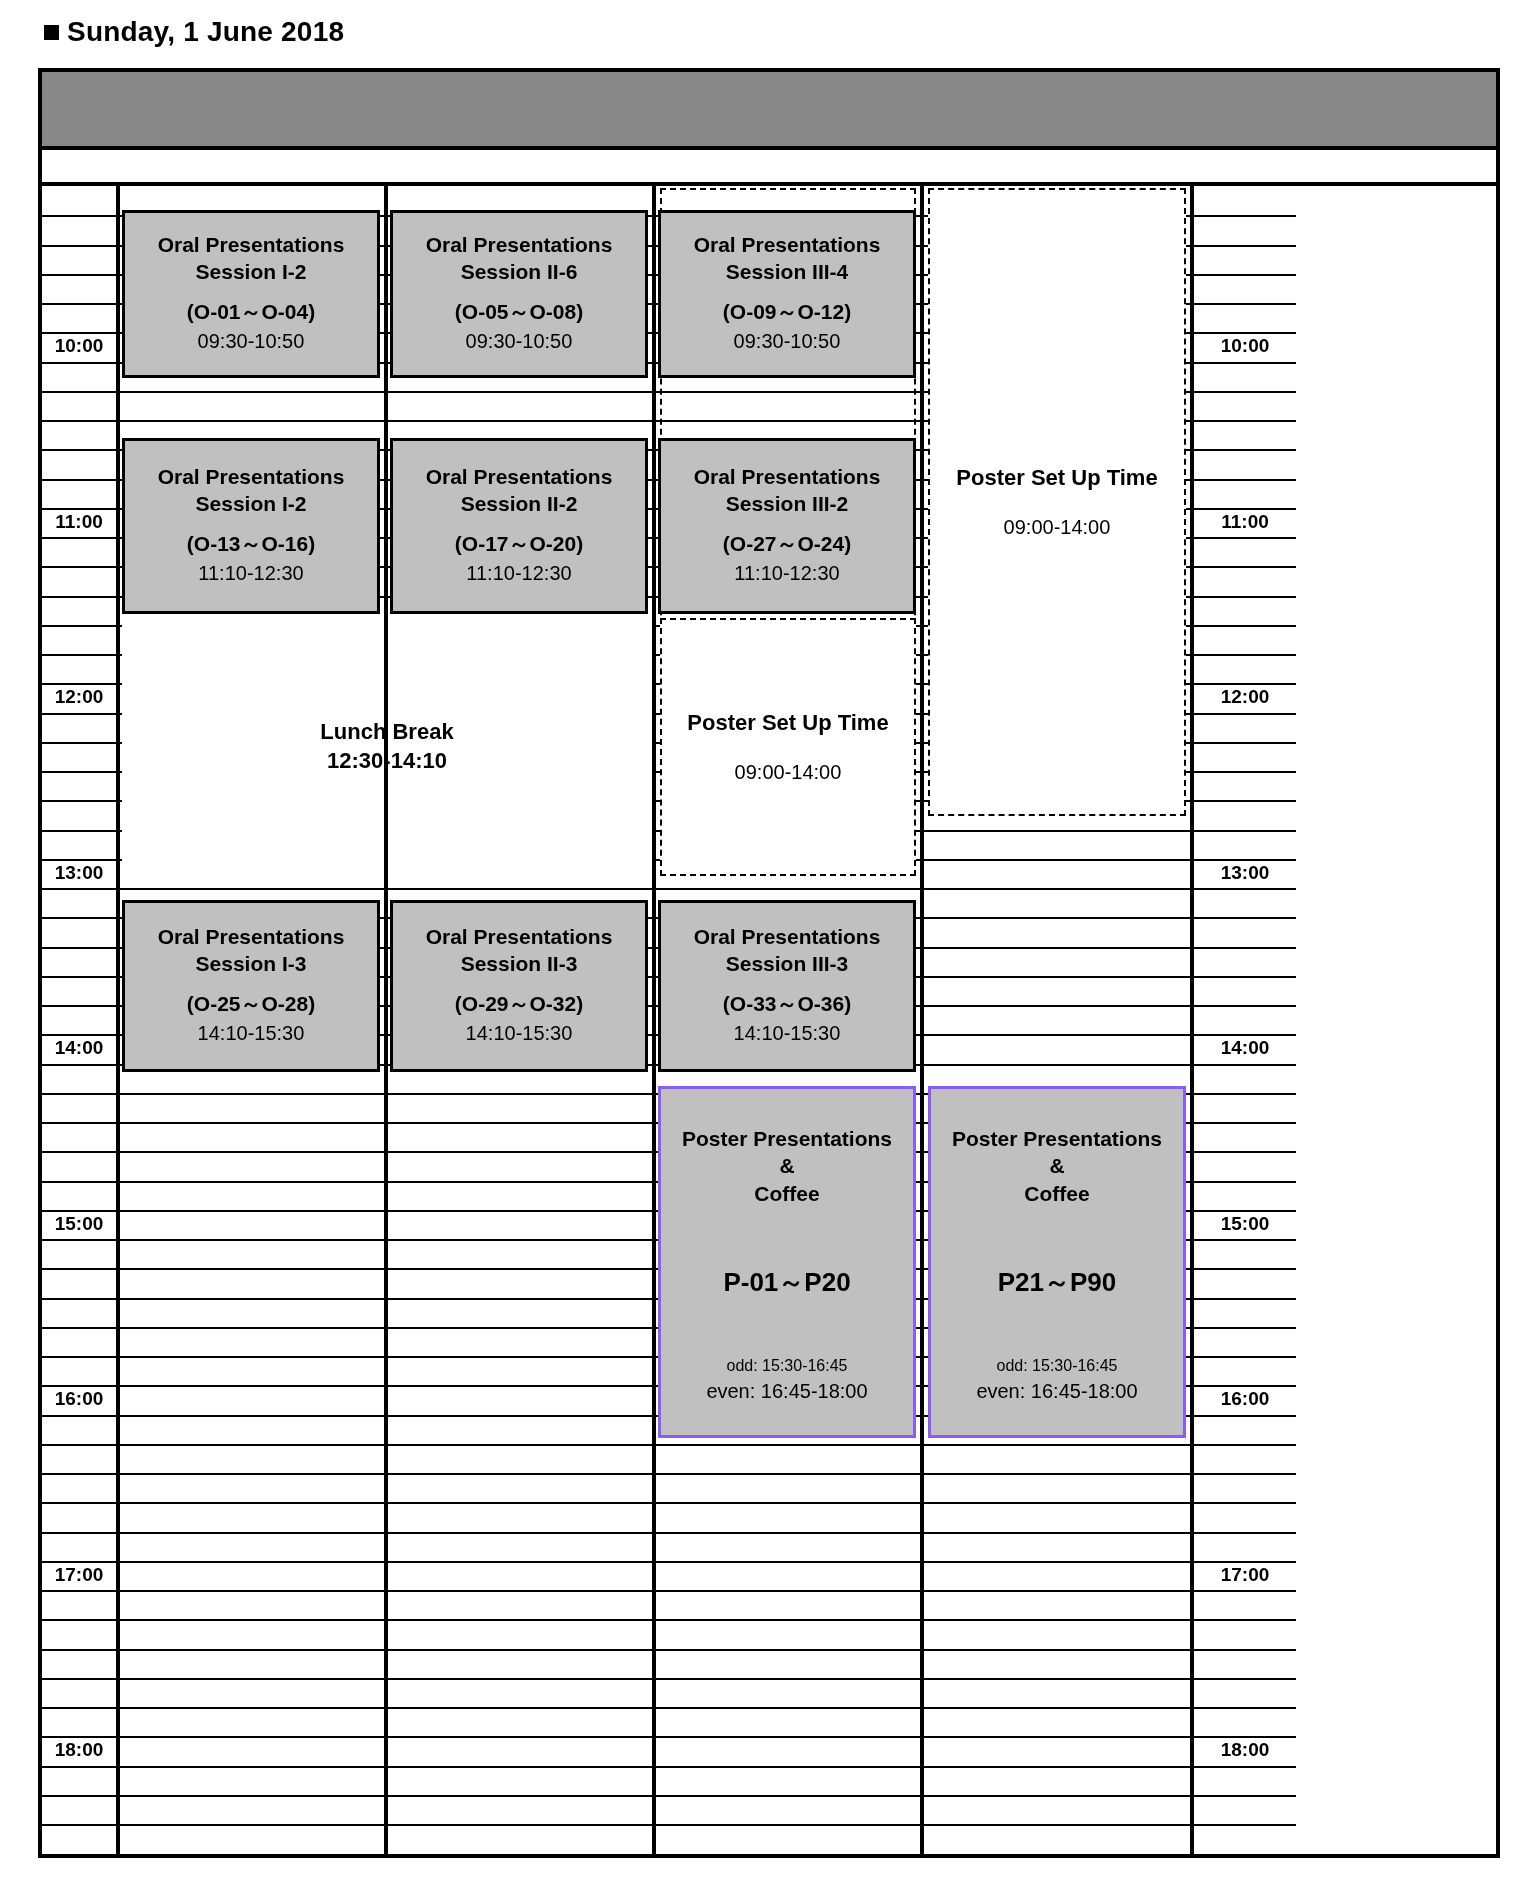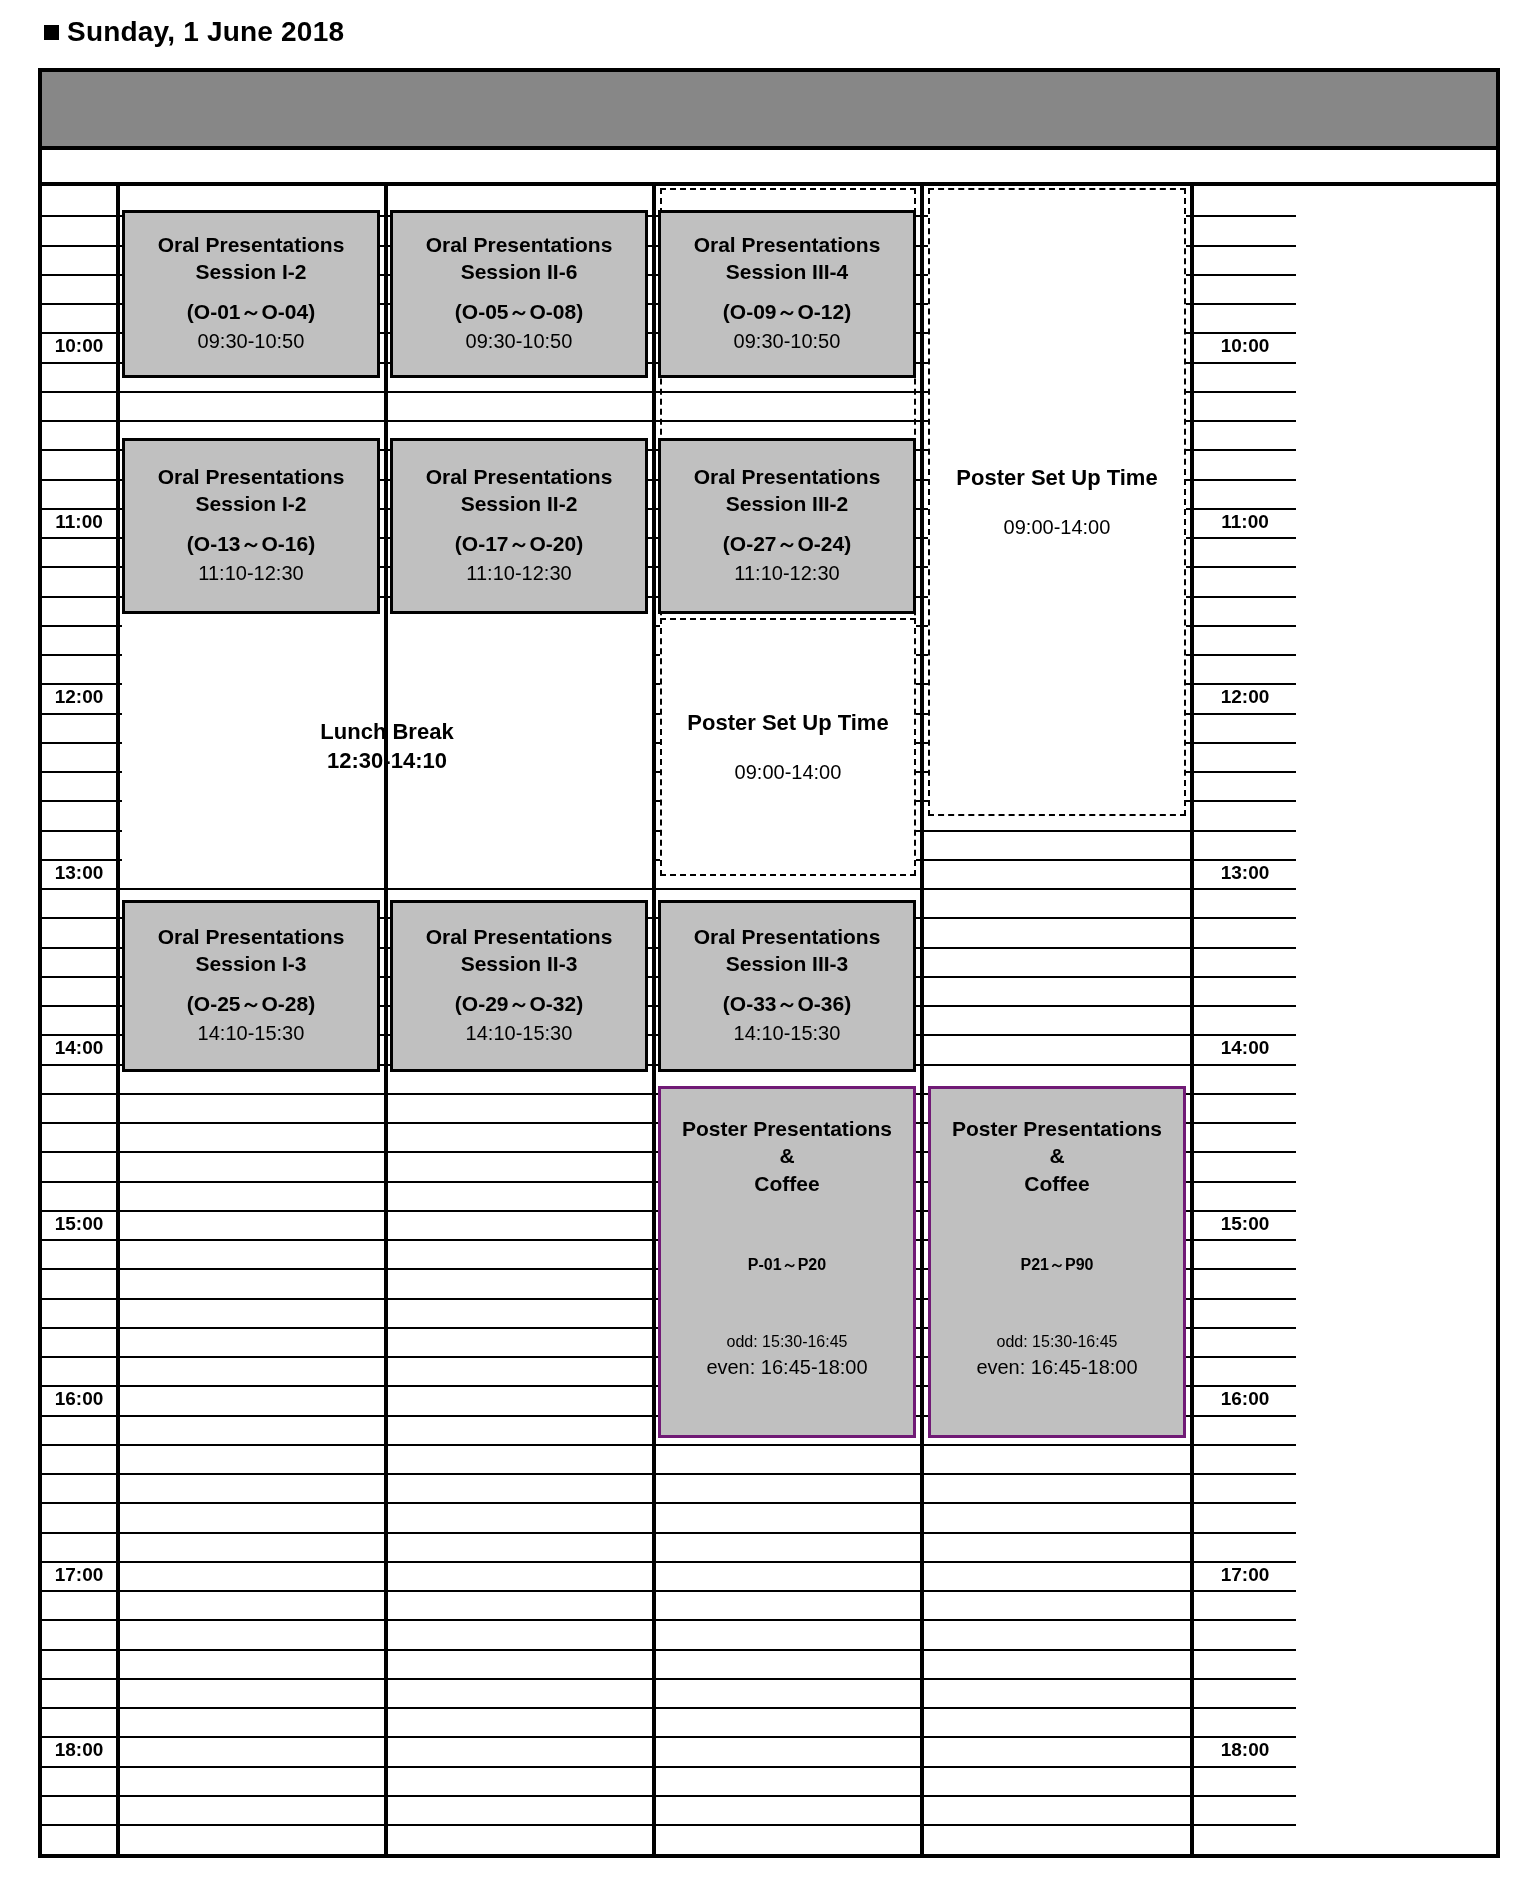--- a/index.html
+++ b/index.html
@@ -201,25 +201,25 @@
   }
 
   .poster-block {
     position: absolute;
     z-index: 5;
     display: flex;
     flex-direction: column;
     align-items: center;
     text-align: center;
     background: #c0c0c0;
-    border: 3px solid #701a75;
-    padding-top: 26px;
+    border: 3px solid #8b5cf6;
+    padding-top: 36px;
   }
   .poster-block .p1 { font-size: 21px; font-weight: bold; line-height: 1.3; }
-  .poster-block .p2 { font-size: 16px; font-weight: bold; margin-top: 58px; }
+  .poster-block .p2 { font-size: 26px; font-weight: bold; margin-top: 58px; }
   .poster-block .p3 { font-size: 16px; font-weight: normal; margin-top: 54px; line-height: 1.45; }
 </style>
 </head>
 <body>
 
 <div id="page">
 
   <div class="day-title">
     <span class="title-bullet"></span>
     <span>Sunday, 1 June 2018</span>

